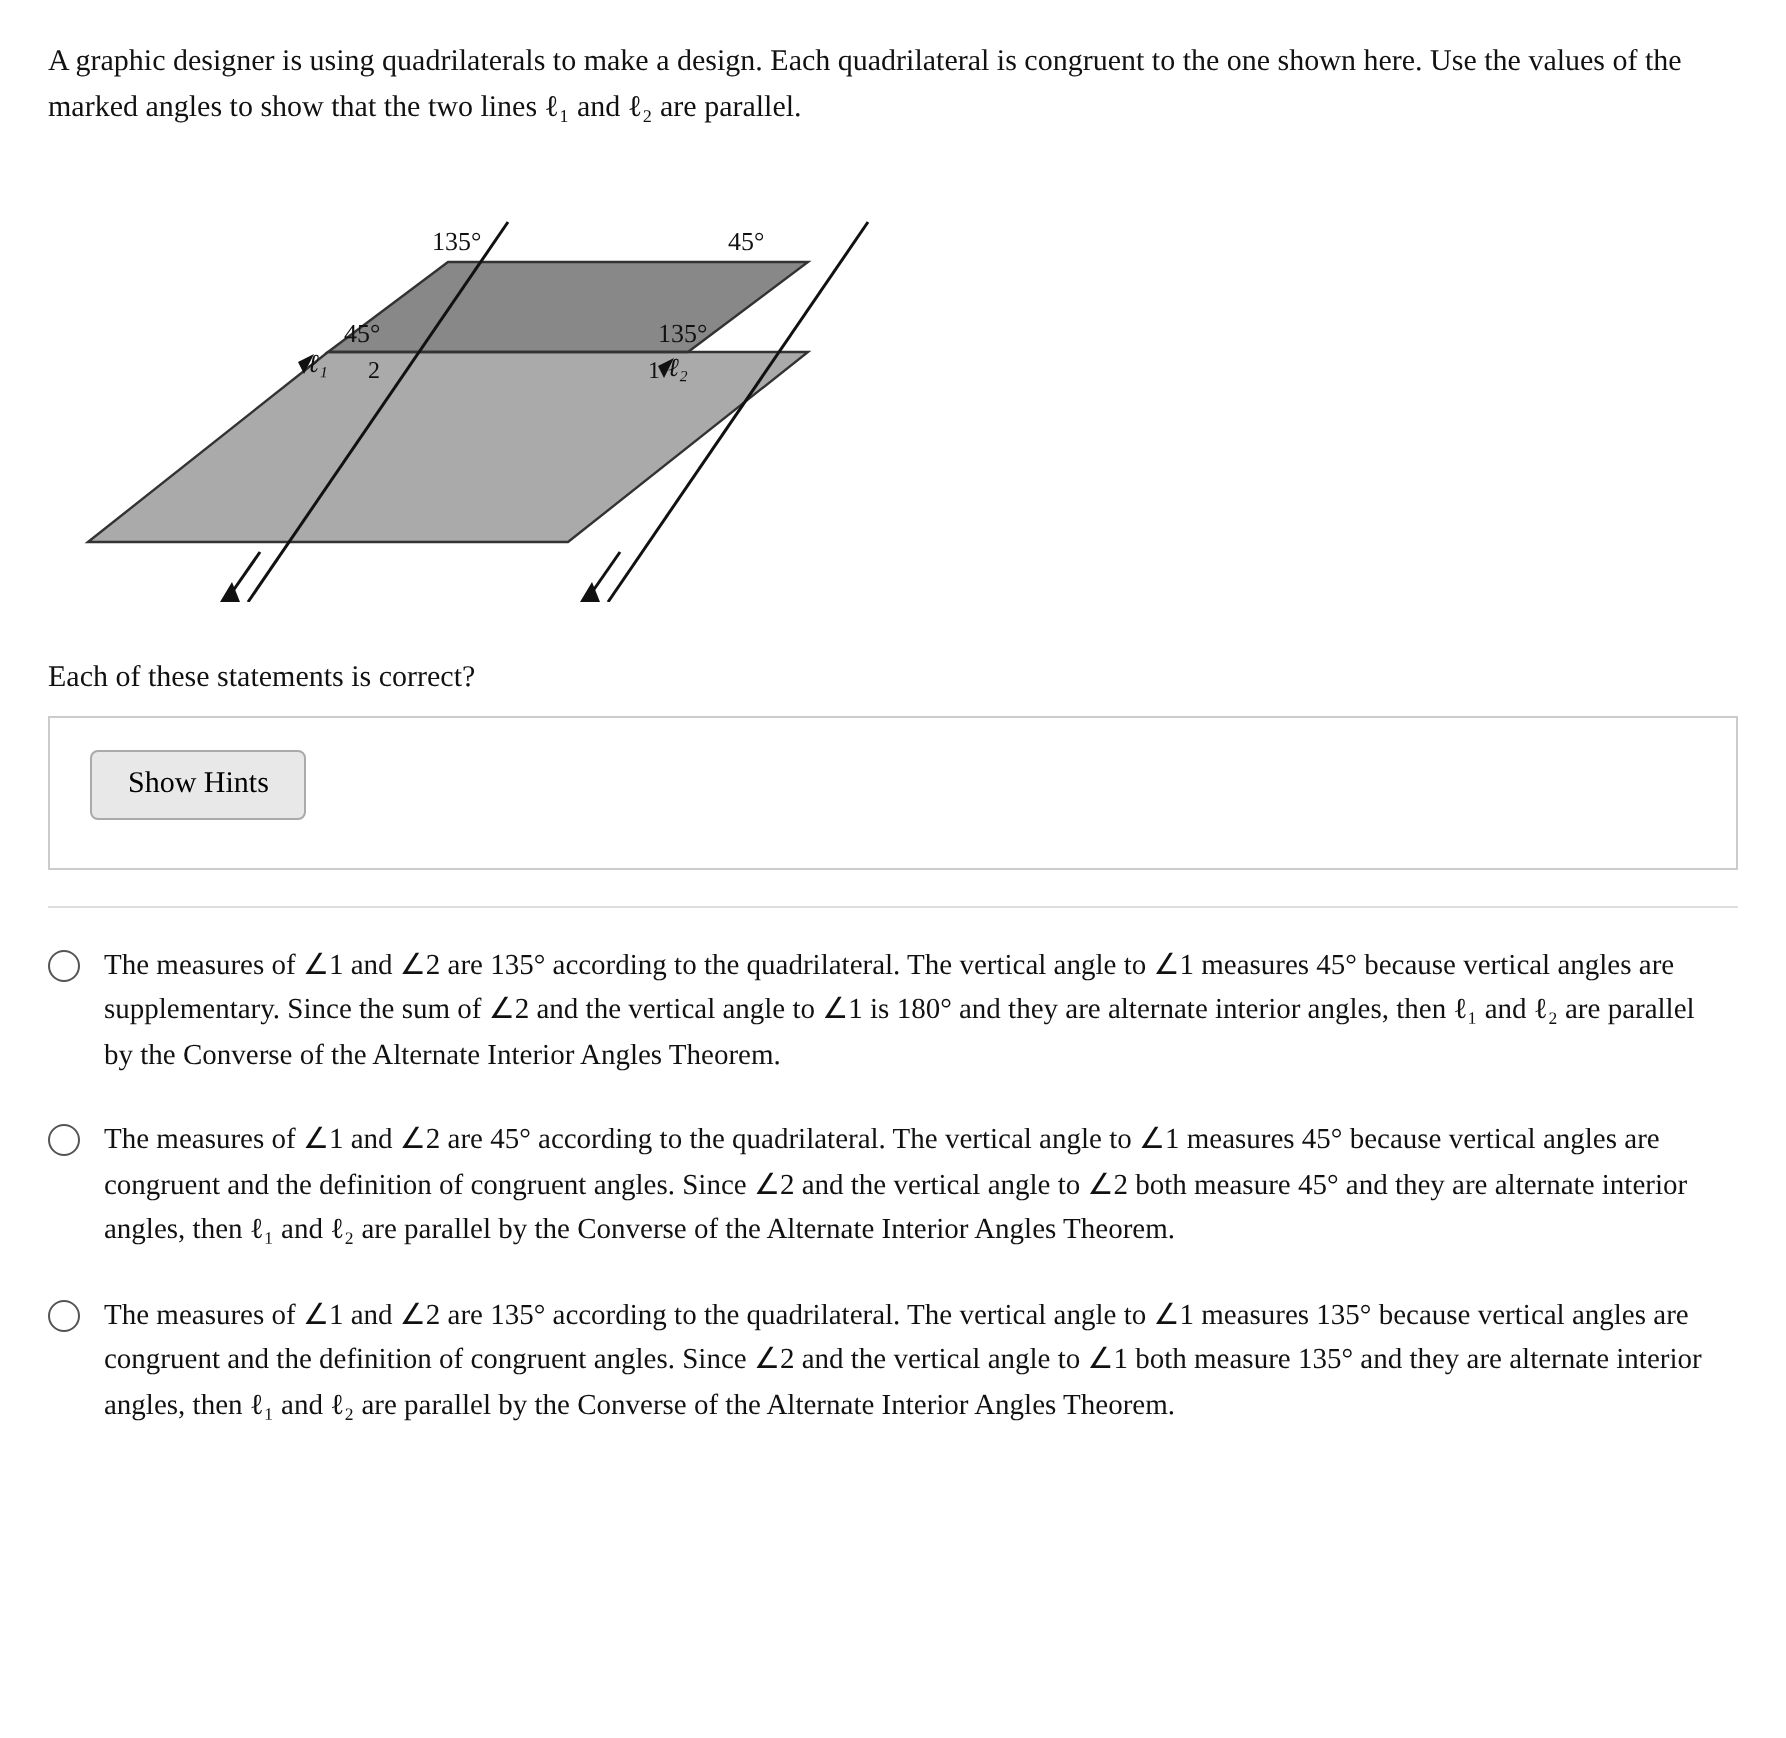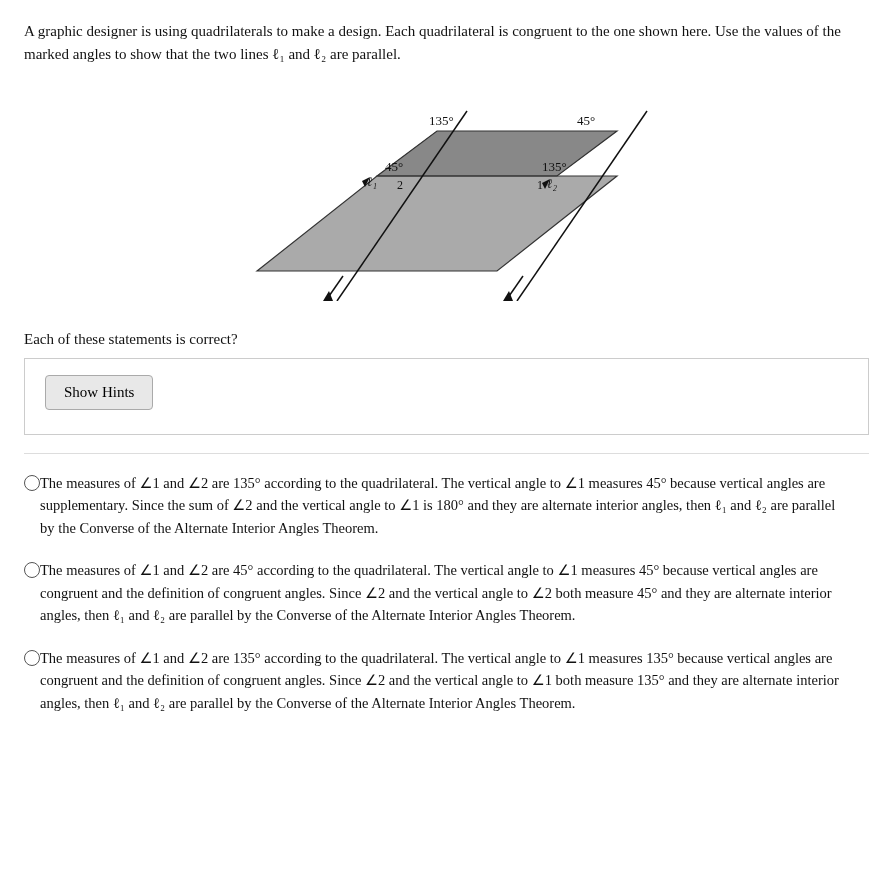--- a/index.html
+++ b/index.html
@@ -15,21 +15,21 @@
 
     .intro-text {
       font-size: 15px;
       line-height: 1.5;
       margin-bottom: 16px;
       max-width: 860px;
     }
 
     .diagram-container {
       display: flex;
-      justify-content: center;
+      justify-content: flex-start;
       margin-bottom: 20px;
       position: relative;
       height: 230px;
     }
 
     .diagram-svg-wrap {
       position: relative;
       width: 420px;
       height: 220px;
     }
@@ -58,20 +58,21 @@
 
     .options-list {
       list-style: none;
       padding: 0;
     }
 
     .option-item {
       display: flex;
       align-items: flex-start;
       margin-bottom: 20px;
+      gap: 12px;
     }
 
     .option-radio {
       margin-top: 3px;
       flex-shrink: 0;
       width: 16px;
       height: 16px;
       border-radius: 50%;
       border: 1.5px solid #555;
       background: #fff;

